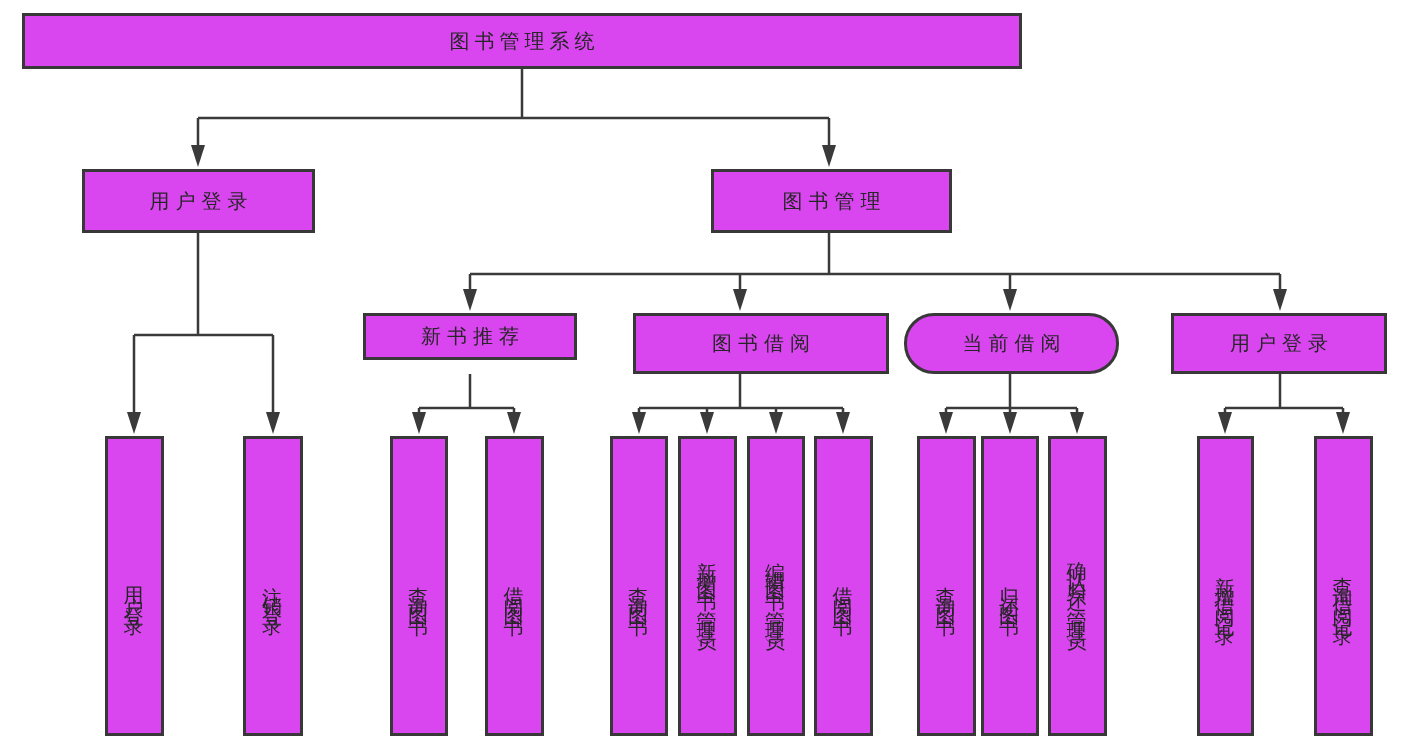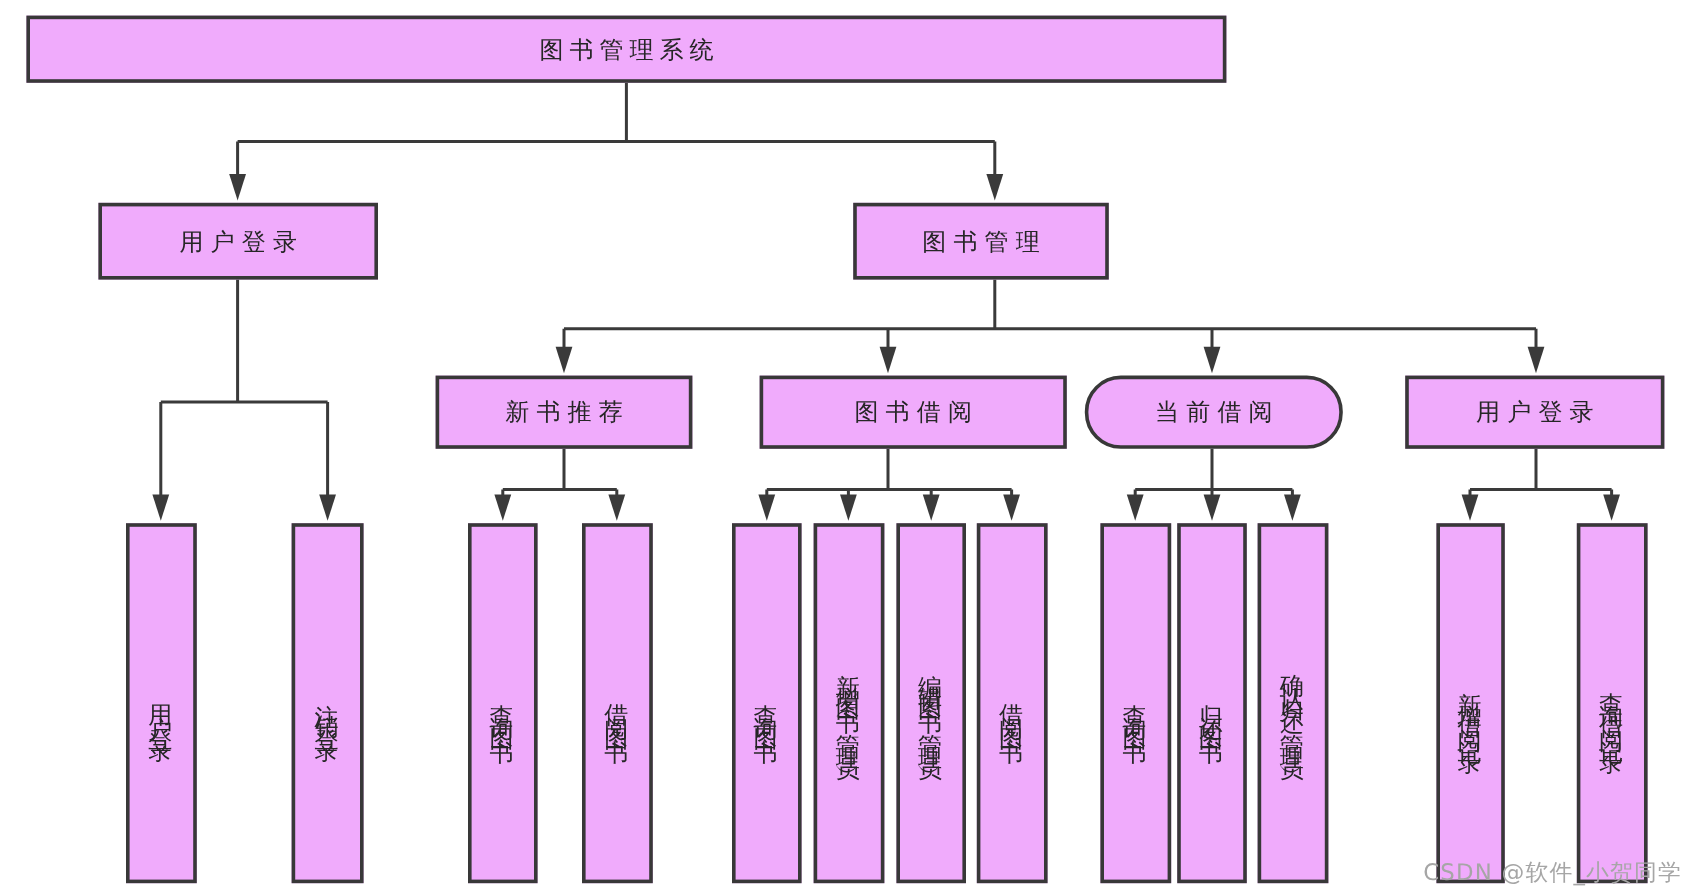--- a/index.html
+++ b/index.html
@@ -2,21 +2,21 @@
 <html><head>
 <meta charset="utf-8">
 <style>
   html,body{margin:0;padding:0;background:#ffffff;}
   .stage{
     position:relative;width:1405px;height:747px;background:#ffffff;
     font-family:"DejaVu Sans","Liberation Sans",sans-serif;overflow:hidden;
   }
   svg.connectors{position:absolute;left:0;top:0;width:1405px;height:747px;}
   .node{
-    position:absolute;box-sizing:border-box;border:3px solid #383838;background:#f0abfc;
+    position:absolute;box-sizing:border-box;border:3px solid #383838;background:#d946ef;
     display:flex;align-items:center;justify-content:center;color:#262626;
   }
   .node .lbl{font-size:20px;letter-spacing:6px;margin-right:-6px;white-space:nowrap;}
   .node.root .lbl{letter-spacing:5px;margin-right:-5px;}
   .node.v .lbl{
     writing-mode:vertical-rl;text-orientation:mixed;
     letter-spacing:10px;margin-right:0;margin-bottom:-10px;white-space:nowrap;
   }
   .watermark{
     position:absolute;left:1186px;top:714px;font-size:19px;color:#a6a6a6;
@@ -71,25 +71,25 @@
     </g>
   </svg>
 
   <div class="node root" style="left:22px;top:13px;width:1000px;height:56px;">
     <span class="lbl">图书管理系统</span>
   </div>
 
   <div class="node" style="left:82px;top:169px;width:233px;height:64px;">
     <span class="lbl">用户登录</span>
   </div>
-  <div class="node" style="left:711px;top:169px;width:213px;height:64px;">
+  <div class="node" style="left:711px;top:169px;width:241px;height:64px;">
     <span class="lbl">图书管理</span>
   </div>
 
-  <div class="node" style="left:363px;top:313px;width:214px;height:61px;">
+  <div class="node" style="left:363px;top:313px;width:214px;height:47px;">
     <span class="lbl">新书推荐</span>
   </div>
   <div class="node" style="left:633px;top:313px;width:256px;height:61px;">
     <span class="lbl">图书借阅</span>
   </div>
   <div class="node" style="left:904px;top:313px;width:215px;height:61px;border-radius:30px;">
     <span class="lbl">当前借阅</span>
   </div>
   <div class="node" style="left:1171px;top:313px;width:216px;height:61px;">
     <span class="lbl">用户登录</span>
@@ -132,15 +132,14 @@
     <span class="lbl">确认归还（管理员）</span>
   </div>
 
   <div class="node v" style="left:1197px;top:436px;width:57px;height:300px;">
     <span class="lbl">新增借阅记录</span>
   </div>
   <div class="node v" style="left:1314px;top:436px;width:59px;height:300px;">
     <span class="lbl">查询借阅记录</span>
   </div>
 
-  <div class="watermark">CSDN @软件_小贺同学</div>
 
 </div>
 
 </body></html>

